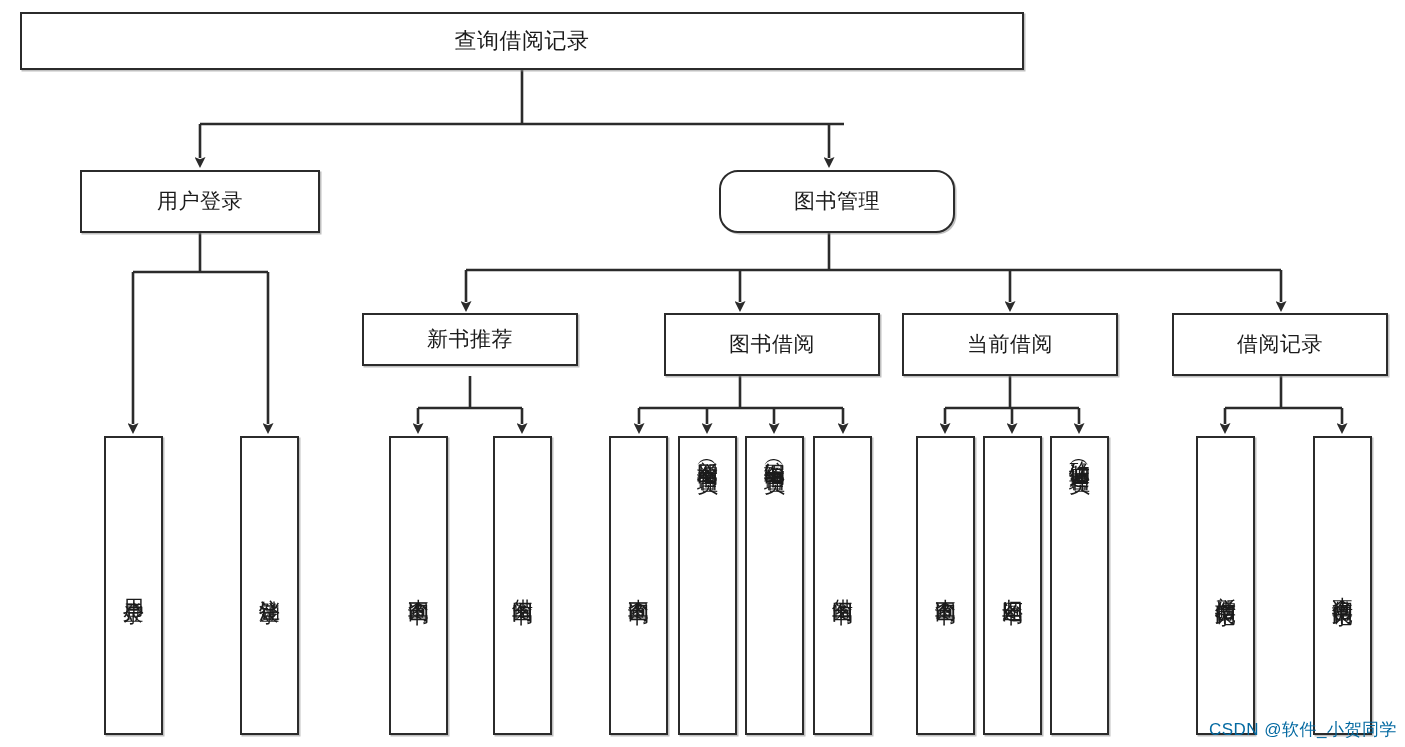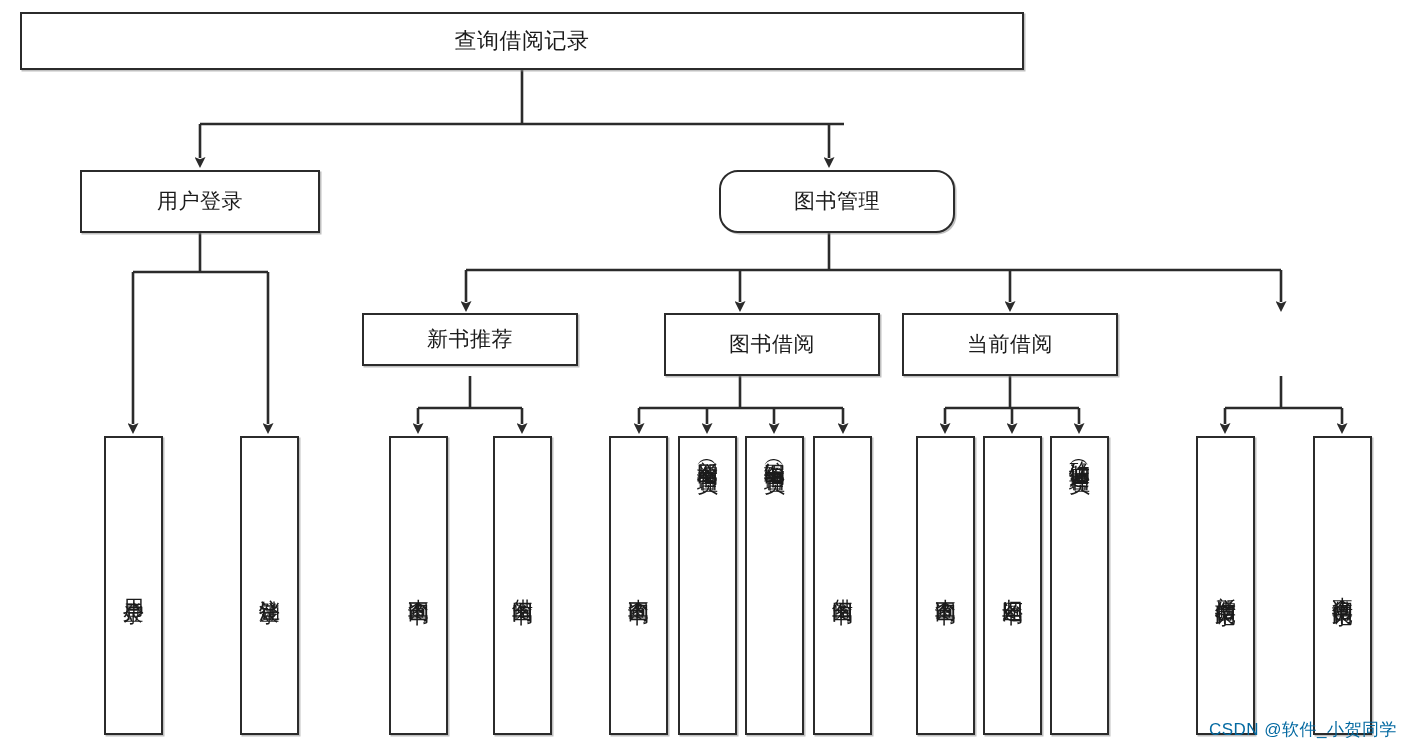--- a/index.html
+++ b/index.html
@@ -146,20 +146,23 @@
 
   <div class="node horizontal" style="left:362px; top:313px; width:216px; height:53px;">
     <span class="label">新书推荐</span>
   </div>
   <div class="node horizontal" style="left:632px; top:313px; width:216px; height:63px;margin-left:32px;">
     <span class="label">图书借阅</span>
   </div>
   <div class="node horizontal" style="left:902px; top:313px; width:216px; height:63px;">
     <span class="label">当前借阅</span>
   </div>
+  <div class="node horizontal" style="left:1172px; top:313px; width:216px; height:63px;">
+    <span class="label">借阅记录</span>
+  </div>
 
   <div class="node vertical centered" style="left:104px; top:436px; width:59px; height:299px;">
     <span class="label">用户登录</span>
   </div>
   <div class="node vertical centered" style="left:240px; top:436px; width:59px; height:299px;">
     <span class="label">注销登录</span>
   </div>
 
   <div class="node vertical centered" style="left:389px; top:436px; width:59px; height:299px;">
     <span class="label">查询图书</span>

